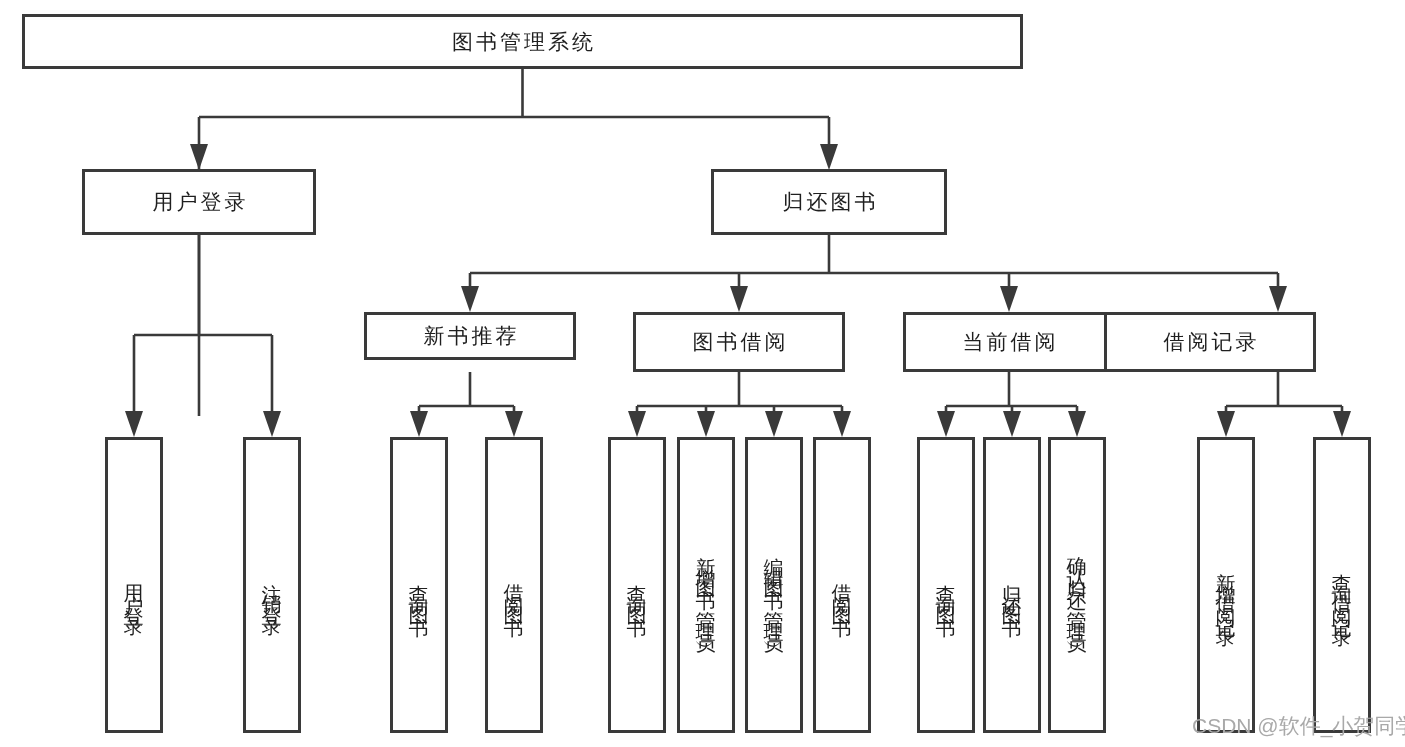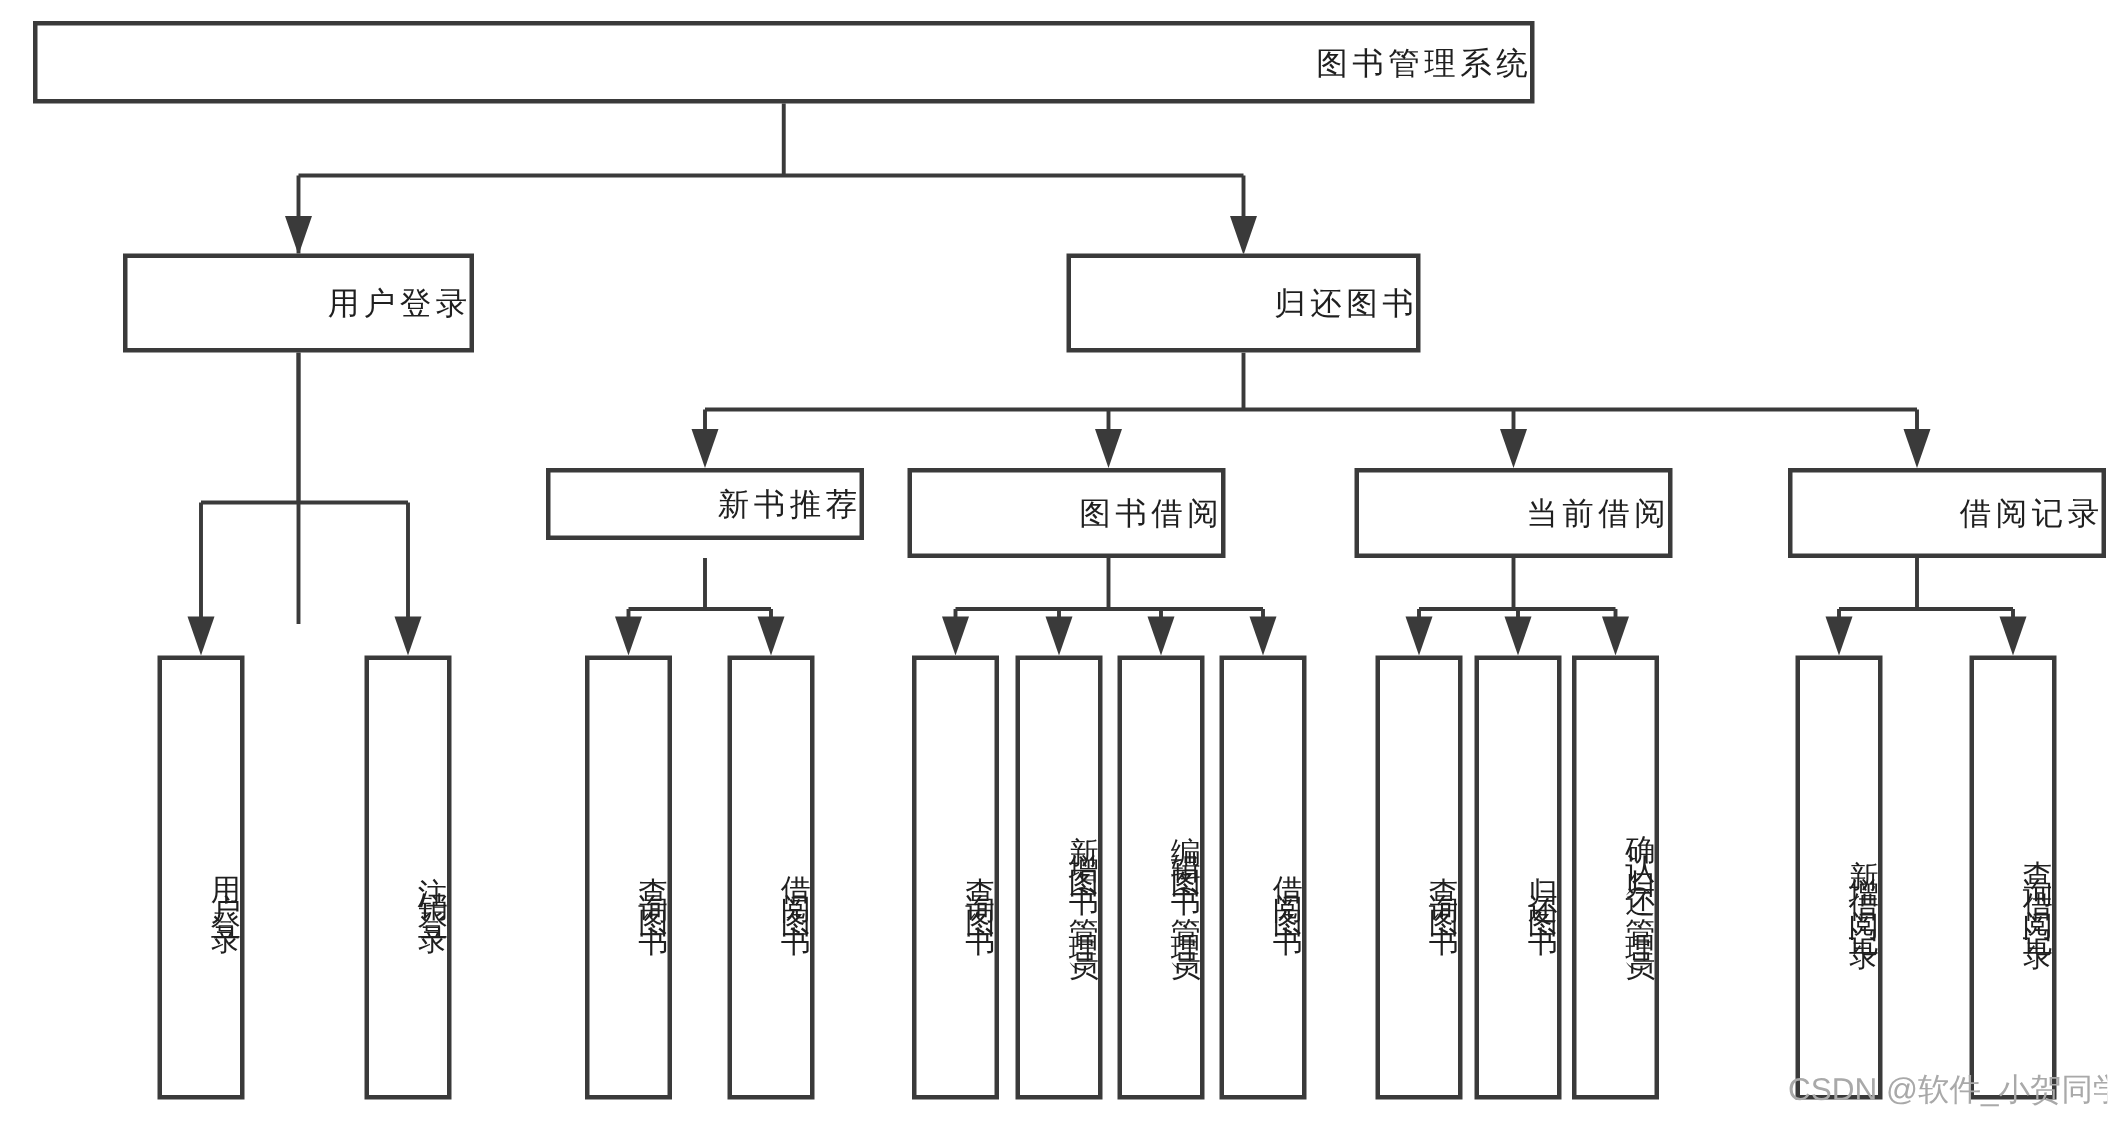--- a/index.html
+++ b/index.html
@@ -19,21 +19,21 @@
   .connectors{position:absolute;left:0;top:0;width:1405px;height:747px;}
   .connectors path.wire{
     fill:none;stroke:var(--line);stroke-width:2.6;stroke-linecap:butt;
   }
   .connectors path.head{fill:var(--line);stroke:none;}
   .box{
     position:absolute;
     box-sizing:border-box;
     border:3px solid var(--line);
     background:var(--box-bg);
-    display:flex;align-items:center;justify-content:flex-end;
+    display:flex;align-items:center;justify-content:center;
     color:var(--text);
   }
   .hbox .lbl{
     font-size:21px;letter-spacing:3px;white-space:nowrap;
     transform:translateX(1.5px); 
   }
   .vbox .lbl{
     writing-mode:vertical-rl;
     text-orientation:mixed;
     font-size:20px;
@@ -112,27 +112,27 @@
   <div class="box hbox" style="left:82px;top:169px;width:234px;height:66px">
     <span class="lbl">用户登录</span>
   </div>
   <div class="box hbox" style="left:711px;top:169px;width:236px;height:66px">
     <span class="lbl">归还图书</span>
   </div>
 
   <div class="box hbox" style="left:364px;top:312px;width:212px;height:48px">
     <span class="lbl">新书推荐</span>
   </div>
-  <div class="box hbox" style="left:605px;top:312px;width:212px;height:60px">
+  <div class="box hbox" style="left:633px;top:312px;width:212px;height:60px">
     <span class="lbl">图书借阅</span>
   </div>
   <div class="box hbox" style="left:903px;top:312px;width:212px;height:60px">
     <span class="lbl">当前借阅</span>
   </div>
-  <div class="box hbox" style="left:1192px;top:312px;width:212px;height:60px">
+  <div class="box hbox" style="left:1104px;top:312px;width:212px;height:60px">
     <span class="lbl">借阅记录</span>
   </div>
 
   <div class="box vbox" style="left:105px;top:437px;width:58px;height:296px">
     <span class="lbl">用户登录</span>
   </div>
   <div class="box vbox" style="left:243px;top:437px;width:58px;height:296px">
     <span class="lbl">注销登录</span>
   </div>
 

